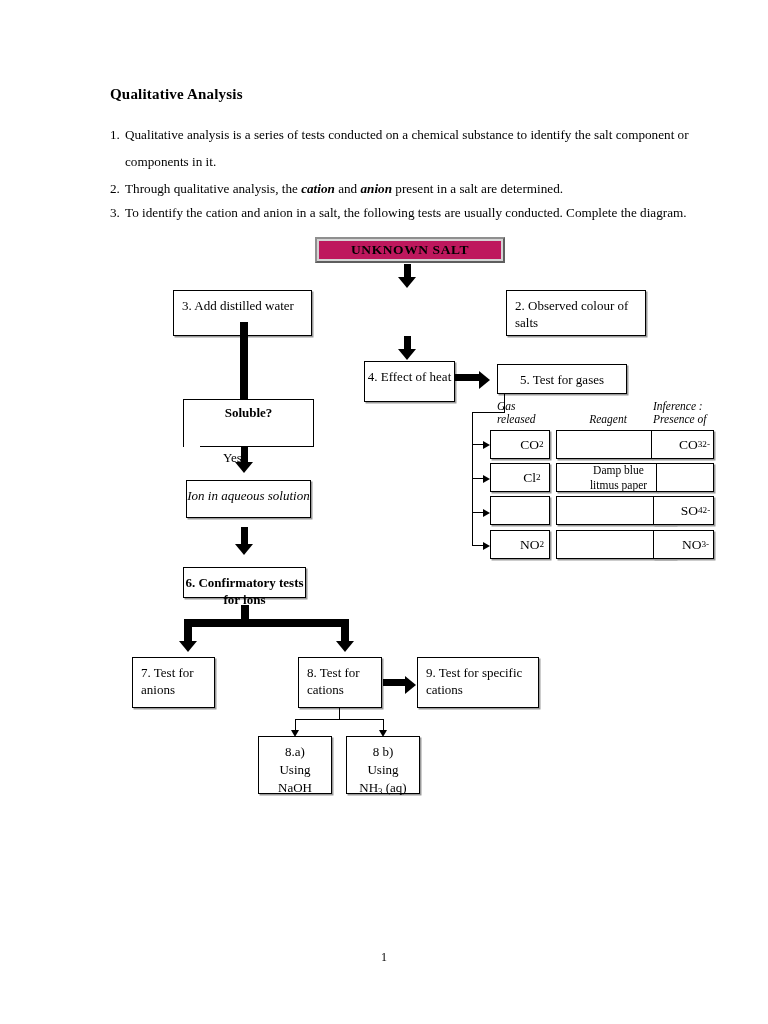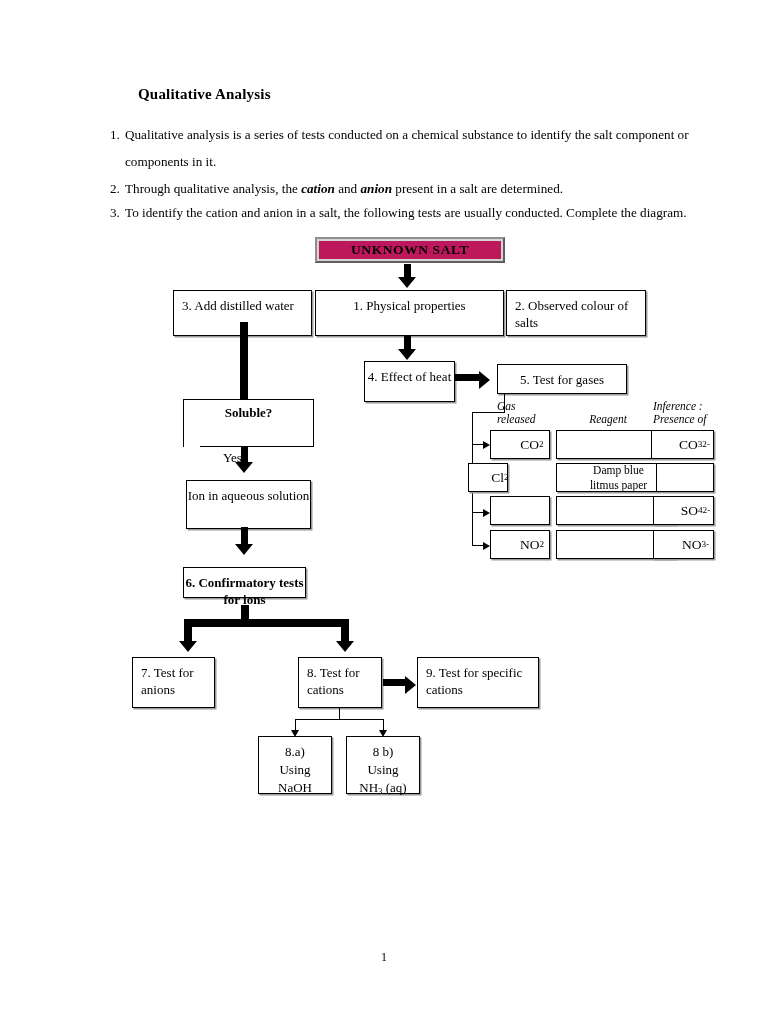--- a/index.html
+++ b/index.html
@@ -2,21 +2,21 @@
 <html><head>
 <meta charset="utf-8">
 <style>
   html,body{margin:0;padding:0;background:#fff;}
   body{width:768px;height:1024px;position:relative;overflow:hidden;
        font-family:"Liberation Serif","DejaVu Serif",serif;color:#000;}
 
   .page{position:absolute;inset:0;}
 
   
-  #doc-title{position:absolute;left:110px;top:86px;font-size:15px;font-weight:bold;letter-spacing:.2px;margin-left:28px;}
+  #doc-title{position:absolute;left:110px;top:86px;font-size:15px;font-weight:bold;letter-spacing:.2px;}
 
   .para{position:absolute;font-size:13.2px;line-height:27px;}
   .para .num{position:absolute;left:0;top:0;}
   .para .body{display:block;margin-left:15px;}
   #para-1{left:110px;top:121px;width:580px;}
   #para-2{left:110px;top:175px;width:580px;}
   #para-3{left:110px;top:203px;width:580px;line-height:20px;}
   .bi{font-weight:bold;font-style:italic;}
 
   
@@ -89,23 +89,20 @@
     <div class="inner">UNKNOWN SALT</div>
   </div>
 
   <div class="vbar" style="left:404px;top:264px;width:7px;height:14px;"></div>
   <div class="arrowhead-down" style="left:398px;top:277px;"></div>
 
   <div class="box" id="box-add-water" style="left:173px;top:290px;width:139px;height:46px;">
     <div class="t">3.  Add distilled water</div>
   </div>
 
-  <div class="box ctr" id="box-physical" style="left:315px;top:290px;width:189px;height:46px;">
-    <div class="t">1. Physical properties</div>
-  </div>
 
   <div class="box" id="box-colour" style="left:506px;top:290px;width:140px;height:46px;">
     <div class="t">2. Observed colour of salts</div>
   </div>
 
   <div class="vbar" style="left:240px;top:322px;width:8px;height:78px;"></div>
 
   <div class="vbar" style="left:404px;top:336px;width:7px;height:14px;"></div>
   <div class="arrowhead-down" style="left:398px;top:349px;"></div>
 
@@ -122,21 +119,21 @@
 
   <div id="soluble-box">
     <div class="lbl">Soluble?</div>
   </div>
   <div id="soluble-gap"></div>
   <div id="yes-label">Yes</div>
 
   <div class="vbar" style="left:241px;top:447px;width:7px;height:16px;"></div>
   <div class="arrowhead-down" style="left:235px;top:462px;"></div>
 
-  <div class="box ctr" id="box-ion" style="left:186px;top:480px;width:125px;height:49px;">
+  <div class="box ctr" id="box-ion" style="left:186px;top:480px;width:125px;height:38px;font-style:italic;">
     <div class="t">Ion in aqueous solution</div>
   </div>
 
   <div class="vbar" style="left:241px;top:527px;width:7px;height:18px;"></div>
   <div class="arrowhead-down" style="left:235px;top:544px;"></div>
 
   <div class="box ctr" id="box-confirmatory" style="left:183px;top:567px;width:123px;height:31px;font-weight:bold;">
     <div class="t">6. Confirmatory tests for ions</div>
   </div>
 
@@ -191,21 +188,21 @@
   <div class="thin-head-right" style="left:483px;top:542px;"></div>
 
   <div class="gt-head" style="left:497px;top:400px;width:60px;">Gas<br>released</div>
   <div class="gt-head" style="left:573px;top:413px;width:70px;text-align:center;">Reagent</div>
   <div class="gt-head" style="left:653px;top:400px;width:70px;">Inference :<br>Presence of</div>
 
   <div class="gcell" style="left:490px;top:430px;width:60px;height:29px;">CO<sub>2</sub></div>
   <div class="gcell" style="left:556px;top:430px;width:96px;height:29px;"></div>
   <div class="gcell" style="left:651px;top:430px;width:63px;height:29px;">CO<sub>3</sub><sup>2-</sup></div>
 
-  <div class="gcell" style="left:468px;top:463px;width:40px;height:29px;">Cl<sub>2</sub></div>
+  <div class="gcell" style="left:490px;top:463px;width:60px;height:29px;">Cl<sub>2</sub></div>
   <div class="gcell small" style="left:556px;top:463px;width:101px;height:29px;">Damp blue litmus paper</div>
   <div class="gcell" style="left:656px;top:463px;width:58px;height:29px;"></div>
 
   <div class="gcell" style="left:490px;top:496px;width:60px;height:29px;"></div>
   <div class="gcell" style="left:556px;top:496px;width:120px;height:29px;"></div>
   <div class="gcell" style="left:653px;top:496px;width:61px;height:29px;">SO<sub>4</sub><sup>2-</sup></div>
 
   <div class="gcell" style="left:490px;top:530px;width:60px;height:29px;">NO<sub>2</sub></div>
   <div class="gcell" style="left:556px;top:530px;width:120px;height:29px;"></div>
   <div class="gcell" style="left:653px;top:530px;width:61px;height:29px;">NO<sub>3</sub> <sup>-</sup></div>

